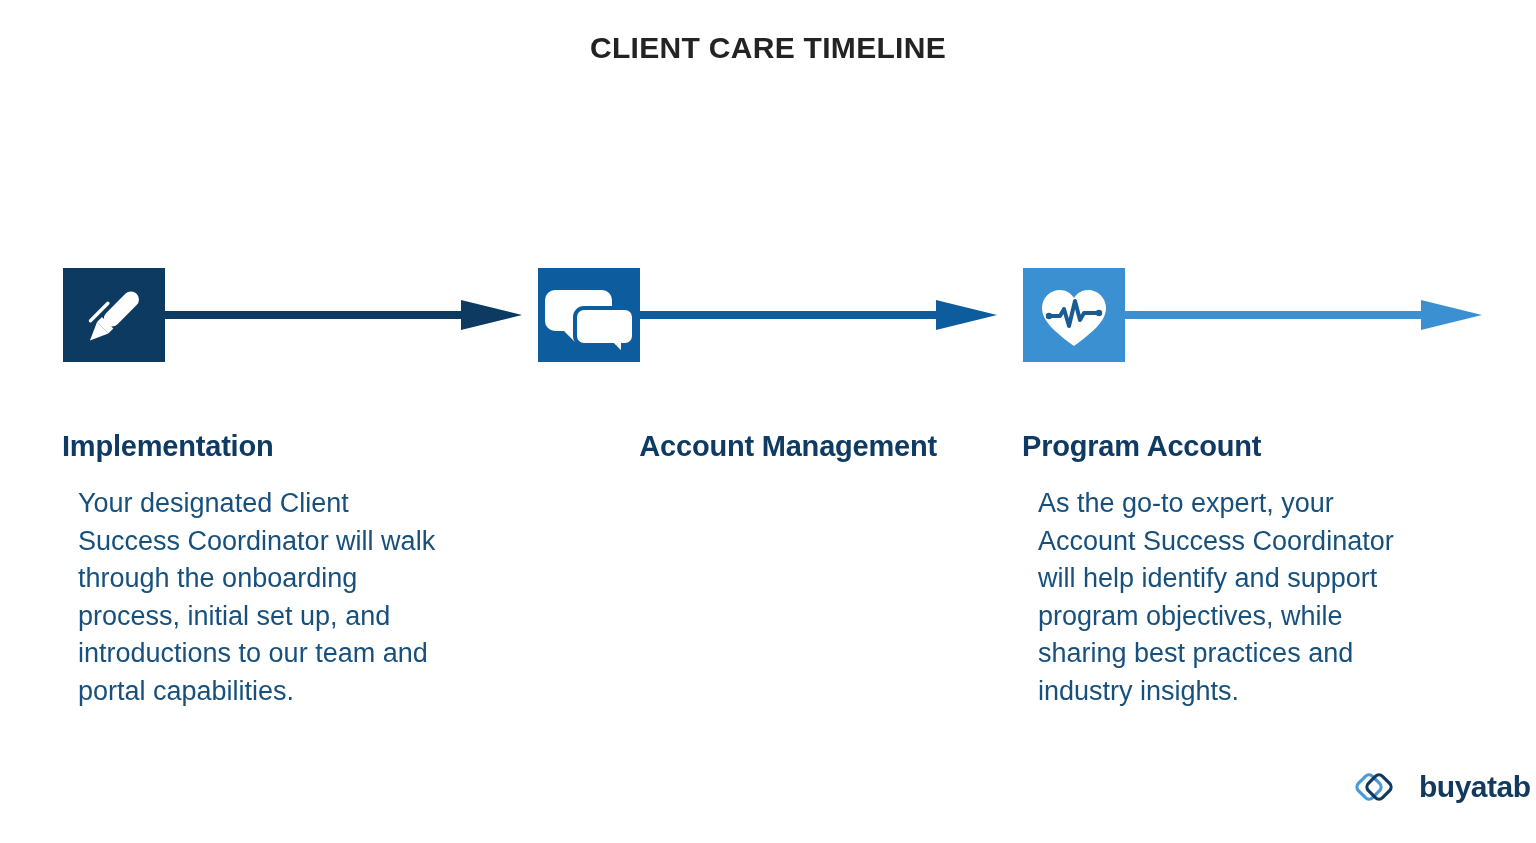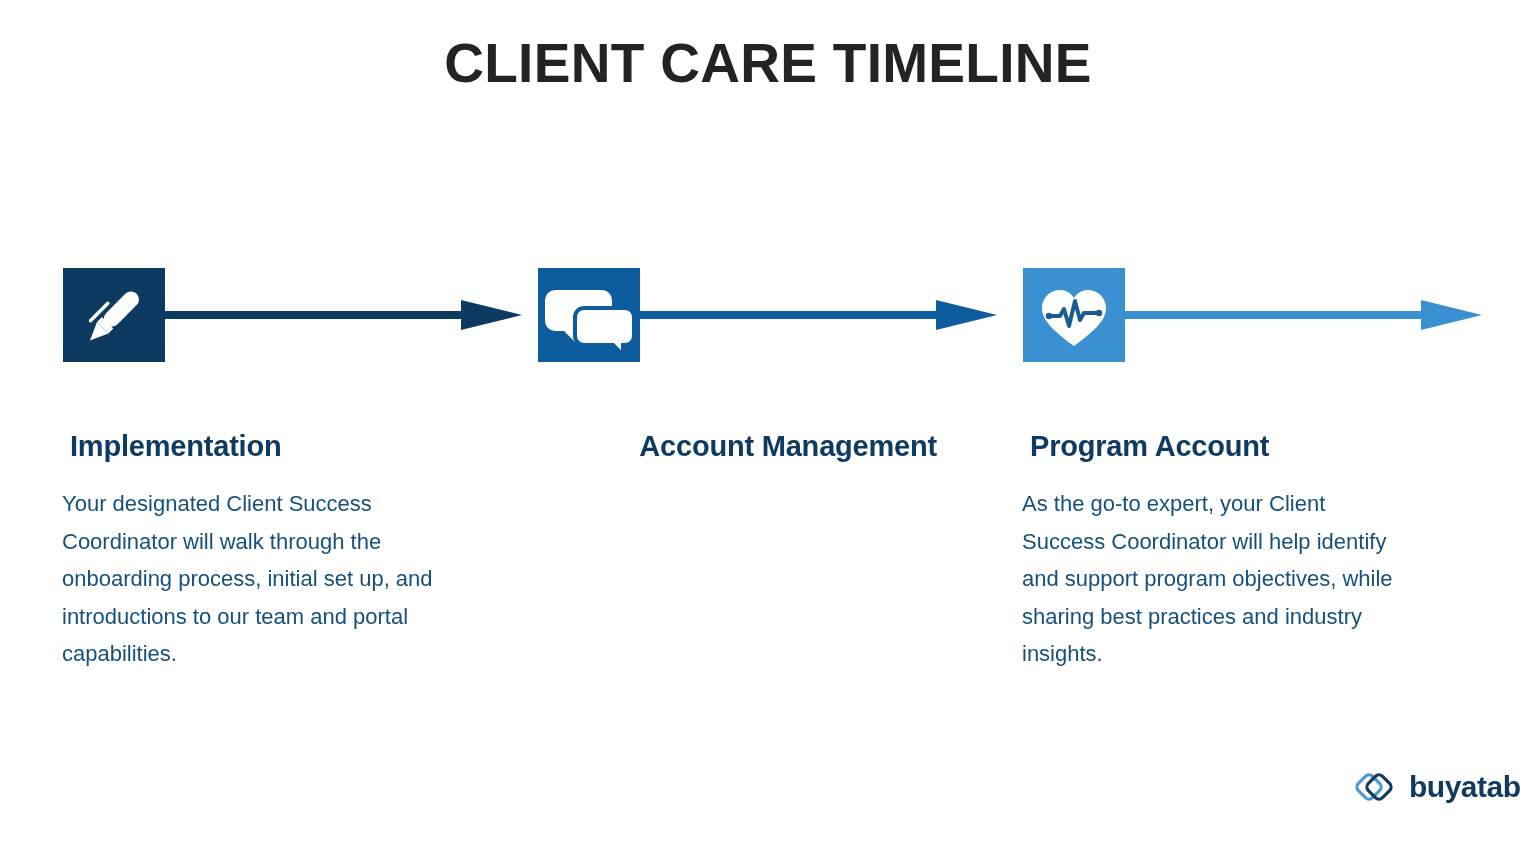--- a/index.html
+++ b/index.html
@@ -16,21 +16,21 @@
     -webkit-font-smoothing: antialiased;
   }
 
   
   .page-title {
     position: absolute;
     left: 0;
     top: 30px;
     width: 1536px;
     text-align: center;
-    font-size: 55px;
+    font-size: 30px;
     font-weight: bold;
     letter-spacing: 0.3px;
     color: #232323;
     line-height: 1.2;
     white-space: nowrap;
   }
 
   
   .timeline {
     position: absolute;
@@ -77,41 +77,41 @@
   }
   .col-0 { left: 62px; }
   .col-1 { left: 537px; text-align: right; }
   .col-2 { left: 1022px; }
 
   .col-heading {
     font-size: 29px;
     font-weight: bold;
     color: #0e3a63;
     letter-spacing: -0.2px;
-    margin: 0 0 22px 8px;
+    margin: 0 0 22px 0;
     line-height: 1.15;
     white-space: nowrap;
   }
 
   .col-body {
-    font-size: 22px;
+    font-size: 27px;
     color: #17507d;
     line-height: 37.5px;
-    margin: 0;
+    margin: 16px;
     max-width: 372px;
   }
 
   
   .logo {
     position: absolute;
     left: 1353px;
     top: 766px;
     display: flex;
     align-items: center;
-    gap: 14px;
+    gap: 24px;
   }
   .logo-mark { display: block; }
   .logo-word {
     font-size: 30px;
     font-weight: bold;
     color: #123a5e;
     letter-spacing: -0.5px;
     line-height: 1;
   }
 </style>
@@ -173,21 +173,21 @@
   <h2 class="col-heading">Implementation</h2>
   <p class="col-body">Your designated Client Success Coordinator will walk through the onboarding process, initial set up, and introductions to our team and portal capabilities.</p>
 </div>
 
 <div class="col col-1">
   <h2 class="col-heading">Account Management</h2>
 </div>
 
 <div class="col col-2">
   <h2 class="col-heading">Program Account</h2>
-  <p class="col-body">As the go-to expert, your Client Success Coordinator will help identify and support program objectives, while sharing best practices and industry insights.</p>
+  <p class="col-body">As the go-to expert, your Account Success Coordinator will help identify and support program objectives, while sharing best practices and industry insights.</p>
 </div>
 
 <div class="logo">
   <svg class="logo-mark" width="42" height="42" viewBox="0 0 42 42">
     <g transform="translate(16 21) rotate(45) translate(-11 -11)">
       <rect x="1" y="1" width="20" height="20" rx="5" ry="5" fill="none" stroke="#4a9ad4" stroke-width="3.2"></rect>
     </g>
     <g transform="translate(26 21) rotate(45) translate(-11 -11)">
       <rect x="1" y="1" width="20" height="20" rx="5" ry="5" fill="none" stroke="#123a5e" stroke-width="3.2"></rect>
     </g>

